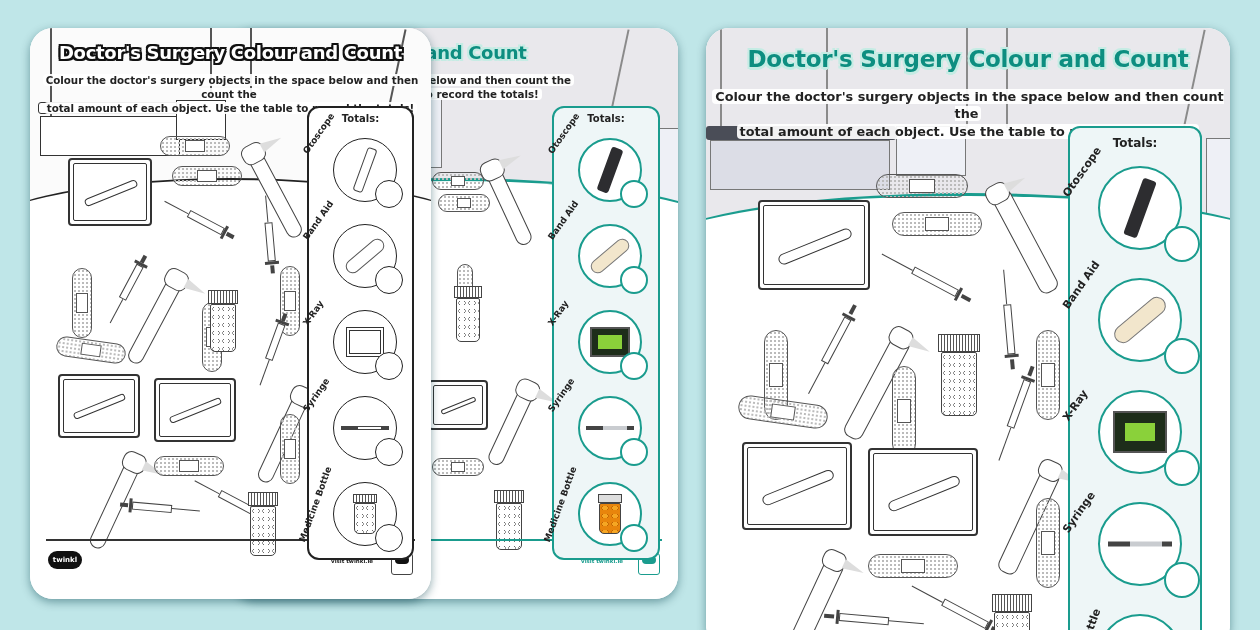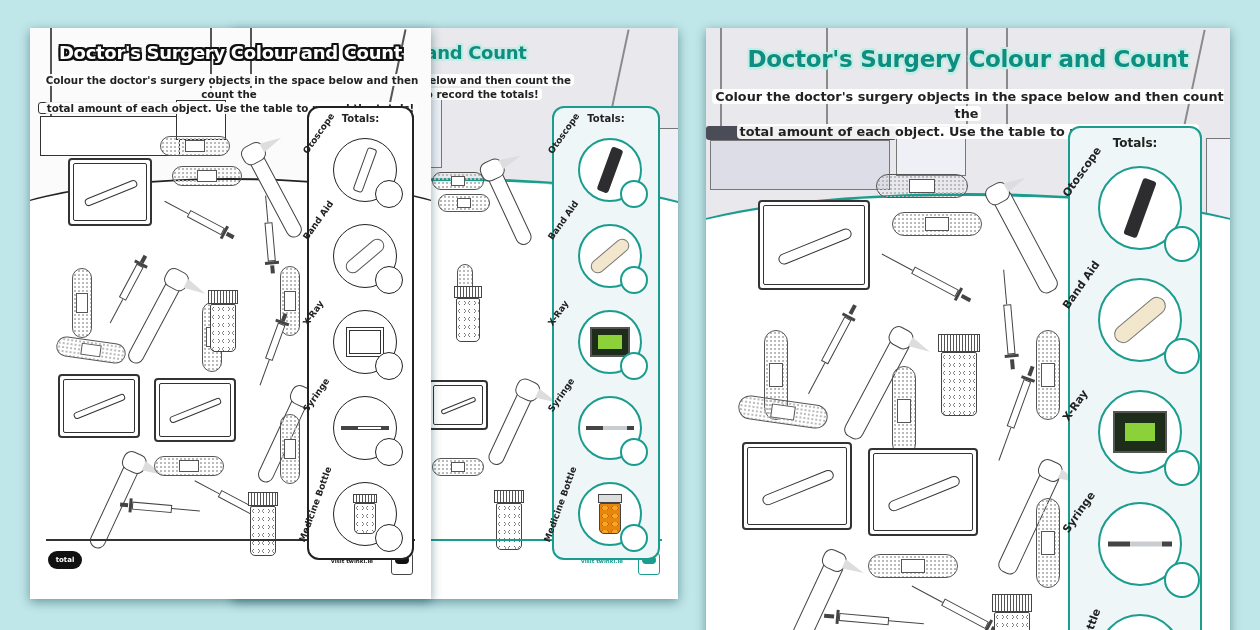--- a/index.html
+++ b/index.html
@@ -2,20 +2,21 @@
 <html><head>
 <meta charset="utf-8">
 <style>
   * { box-sizing: border-box; margin: 0; padding: 0; }
   html, body { width: 1260px; height: 630px; overflow: hidden; }
   body { background: #bfe6e8; position: relative; font-family: "DejaVu Sans", sans-serif; }
 
   .page {
     position: absolute; background: #fff; overflow: hidden;
     box-shadow: 0 3px 10px rgba(0,60,70,0.45);
+    border-radius: 23px;
   }
   .page.bw { left: 30px; top: 28px; width: 401px; height: 571px; z-index: 3; }
   .page.col-back { left: 232px; top: 28px; width: 446px; height: 571px; z-index: 2; }
   .page.col-front { left: 706px; top: 28px; width: 524px; height: 620px; z-index: 2; }
 
   
   .scene { position: absolute; left: 0; top: 0; right: 0; height: 200px; }
   .bw .scene { background: #fbfbfb; }
   .col-back .scene, .col-front .scene { background: #e9e8ec; }
   .scene .line { position: absolute; width: 2px; background: #8a8a8a; }
@@ -380,21 +381,21 @@
             <div class="cap"></div>
             <div class="body"></div>
           </div>
         </div>
       <div class="tot-count"></div>
       <div class="tot-name long">Medicine Bottle</div>
     </div>
   </div>
 
   <div class="footer-line"></div>
-  <div class="logo">total</div>
+  <div class="logo">twinkl</div>
   <div class="visit">visit twinkl.ie</div>
   <div class="badge"></div>
 </div>
 
 <div class="page col-front col">
   <div class="scene" style="height:220px">
     <div class="line" style="left:14px;top:0;height:150px"></div>
     <div class="line" style="left:120px;top:0;height:100px"></div>
     <div class="line" style="left:260px;top:0;height:100px"></div>
     <div class="line" style="left:300px;top:0;height:100px"></div>

